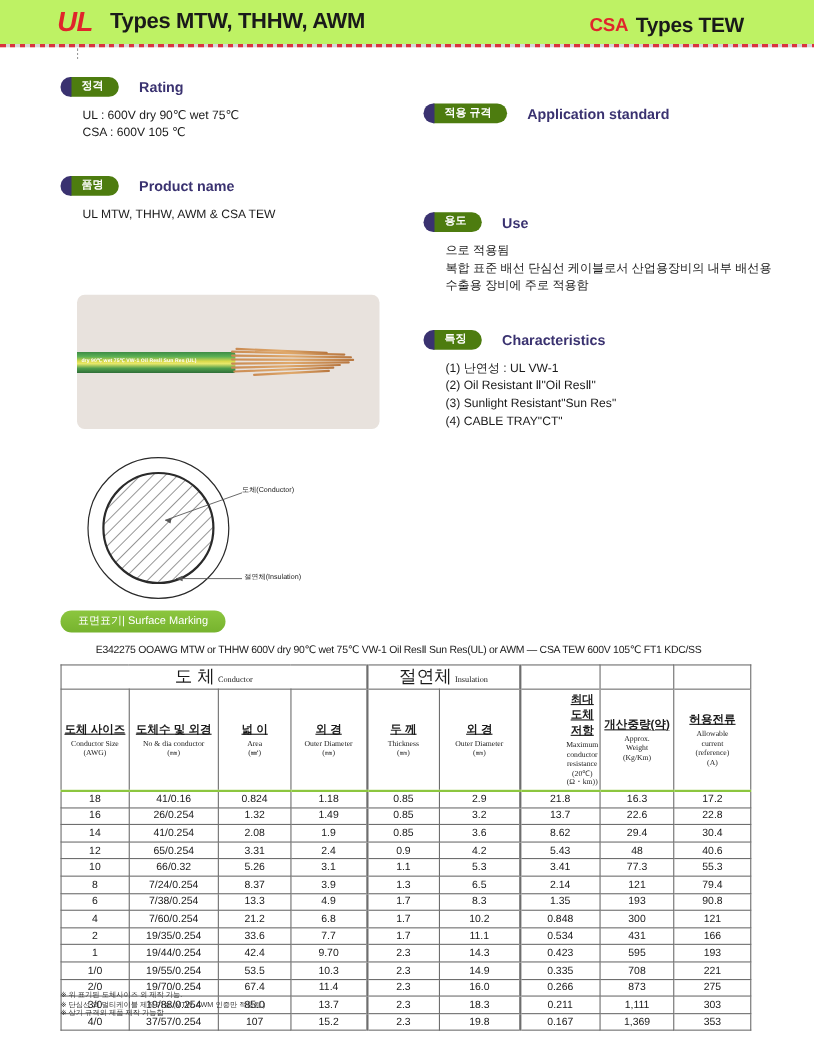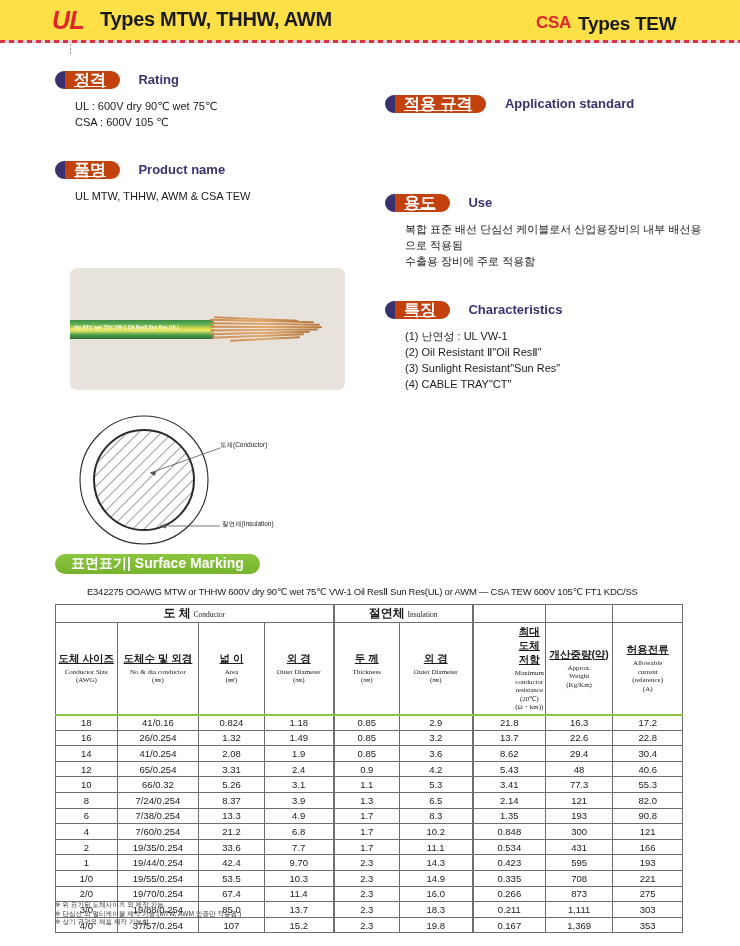--- a/index.html
+++ b/index.html
@@ -8,21 +8,21 @@
     background: #ffffff;
     font-family: "Liberation Sans", "DejaVu Sans", sans-serif;
     color: #1a1a1a;
     overflow: hidden;
   }
   .page { position: relative; width: 740px; height: 946px; }
 
   
   .topbar {
     position: absolute; left: 0; top: 0; width: 740px; height: 42px;
-    background: #fde047;
+    background: #bef264;
   }
   .topbar-inner {
     position: relative; width: 100%; height: 100%;
   }
   .ul-logo {
     position: absolute; left: 52px; top: 6px;
     font-size: 25px; font-weight: bold; color: #e0252b;
     letter-spacing: -0.5px; font-style: italic;
   }
   .ul-title {
@@ -47,29 +47,28 @@
   }
   .vtick {
     position: absolute; left: 70px; top: 44px; width: 1px; height: 12px;
     background: repeating-linear-gradient(to bottom,
       #9a9a9a 0, #9a9a9a 2px, #ffffff 2px, #ffffff 4px);
   }
 
   
   .badge {
     display: inline-block;
-    background: #c2410c;
+    background: #4d7c0f;
     color: #ffffff;
-    font-size: 16px; font-weight: bold;
+    font-size: 10px; font-weight: bold;
     padding: 2px 14px 3px 10px;
     border-radius: 0 9px 9px 0;
     vertical-align: middle;
     line-height: 13px;
     position: relative;
-    text-decoration: underline;
   }
   .badge::before {
     content: ""; position: absolute; left: -9px; top: 0;
     width: 10px; height: 100%;
     background: #3a3270; border-radius: 9px 0 0 9px;
   }
   .badge-en {
     display: inline-block;
     color: #3a3270;
     font-size: 13px; font-weight: bold;
@@ -117,21 +116,21 @@
   .lbl {
     position: absolute; font-size: 6.5px; color: #1a1a1a;
     white-space: nowrap;
   }
 
   
   .green-badge {
     display: inline-block;
     background: linear-gradient(to bottom, #8cc63f, #76b32e);
     color: #ffffff;
-    font-size: 14px; font-weight: bold;
+    font-size: 10px; font-weight: normal;
     padding: 3px 16px 4px 16px;
     border-radius: 10px;
     line-height: 13px;
   }
   .marking-text {
     position: absolute; left: 55px; top: 586px;
     font-size: 9.5px; color: #1a1a1a; white-space: nowrap;
     letter-spacing: -0.25px;
     padding-left: 32px;
   }
@@ -146,21 +145,21 @@
   table.spec th, table.spec td {
     border: 1px solid #6e6e6e;
     text-align: center;
     vertical-align: middle;
     color: #1a1a1a;
   }
   table.spec th.grp {
     height: 16px; font-size: 10px; font-weight: bold;
     padding: 0 2px;
   }
-  .grp-kr { font-size: 12px; font-weight: bold; }
+  .grp-kr { font-size: 16px; font-weight: normal; }
   .grp-en { font-size: 7.5px; font-weight: normal;
             font-family: "Liberation Serif", serif; }
   table.spec th.col {
     height: 50px; padding: 2px 1px;
     border-bottom: 2px solid #8cc63f;
   }
   .col-kr { font-size: 10.5px; font-weight: bold; display: block;
             text-decoration: underline; margin-bottom: 2px; }
   .col-en { font-size: 7px; font-weight: normal; display: block;
             line-height: 8.5px; font-family: "Liberation Serif", serif; }
@@ -254,22 +253,22 @@
       <span class="badge-en">Application standard</span>
     </div>
   </div>
 
   <div class="sec" style="left:385px; top:193px;">
     <div class="sec-head">
       <span class="badge">용도</span>
       <span class="badge-en">Use</span>
     </div>
     <div class="sec-body">
+      <div>으로 적용됨</div>
       <div>복합 표준 배선 단심선 케이블로서 산업용장비의 내부 배선용</div>
-      <div>으로 적용됨</div>
       <div>수출용 장비에 주로 적용함</div>
     </div>
   </div>
 
   <div class="sec" style="left:385px; top:300px;">
     <div class="sec-head">
       <span class="badge">특징</span>
       <span class="badge-en">Characteristics</span>
     </div>
     <div class="sec-body">
@@ -411,21 +410,21 @@
         </tr>
         <tr>
           <td>8</td>
           <td>7/24/0.254</td>
           <td>8.37</td>
           <td>3.9</td>
           <td class="sep">1.3</td>
           <td>6.5</td>
           <td class="sep">2.14</td>
           <td>121</td>
-          <td>82.0</td>
+          <td>79.4</td>
         </tr>
         <tr>
           <td>6</td>
           <td>7/38/0.254</td>
           <td>13.3</td>
           <td>4.9</td>
           <td class="sep">1.7</td>
           <td>8.3</td>
           <td class="sep">1.35</td>
           <td>193</td>

